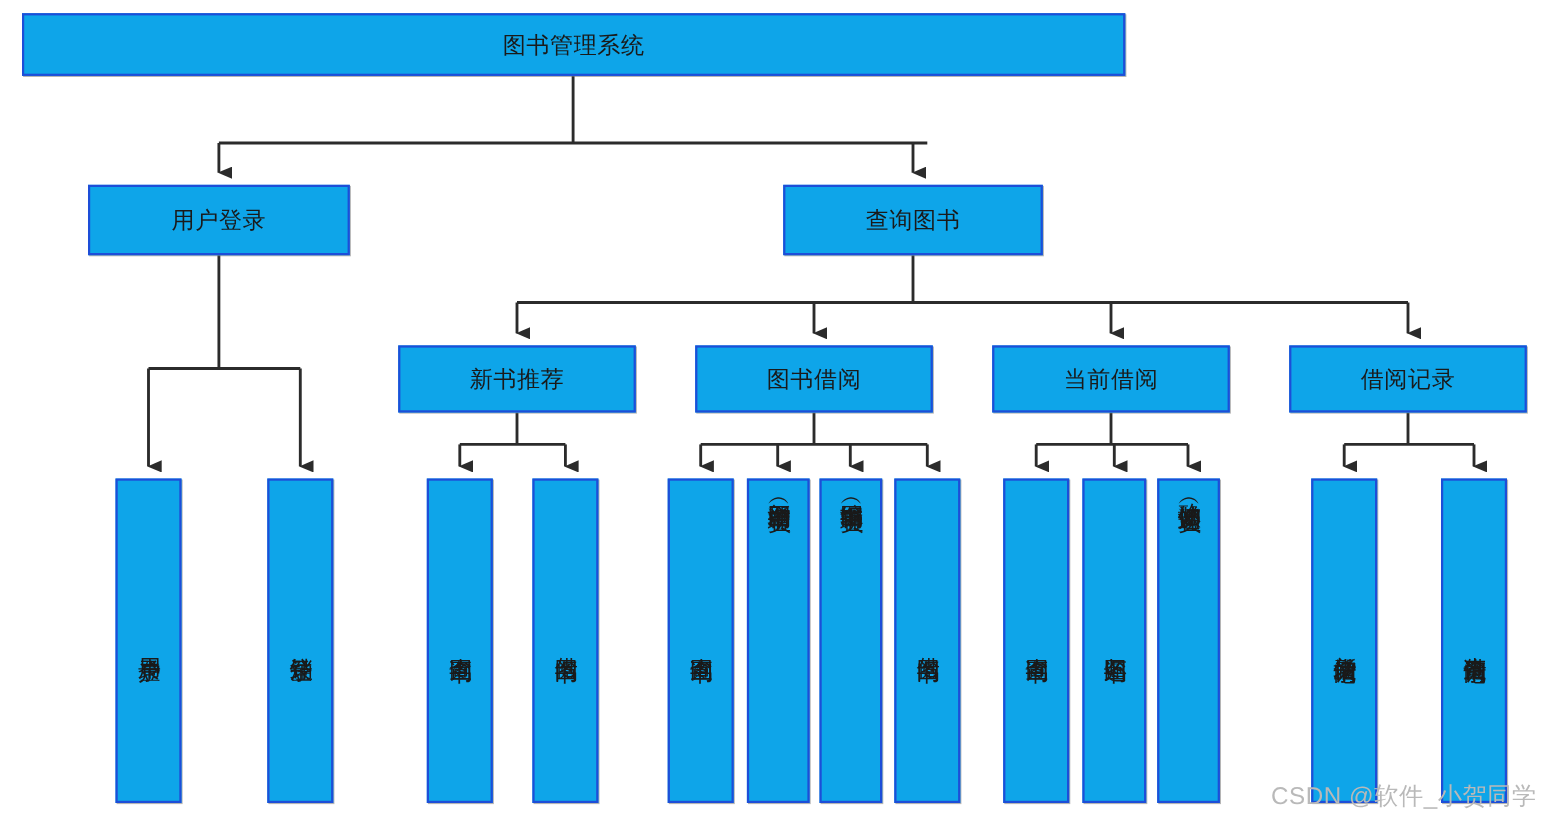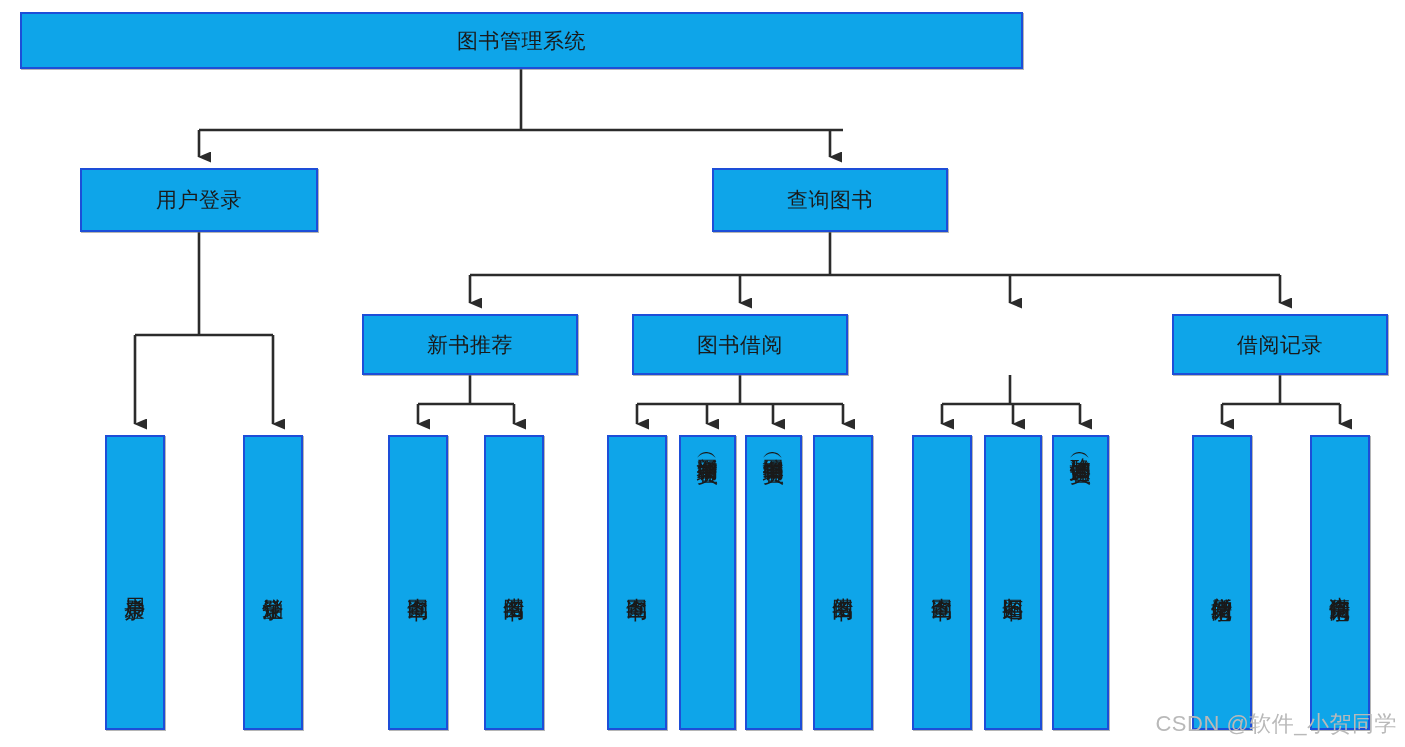--- a/index.html
+++ b/index.html
@@ -137,20 +137,23 @@
   <div class="node-box" style="left:712px; top:168px; width:236px; height:64px;">
     <div class="node-label-h">查询图书</div>
   </div>
 
   <div class="node-box" style="left:362px; top:314px; width:216px; height:61px;">
     <div class="node-label-h">新书推荐</div>
   </div>
   <div class="node-box" style="left:632px; top:314px; width:216px; height:61px;">
     <div class="node-label-h">图书借阅</div>
   </div>
+  <div class="node-box" style="left:902px; top:314px; width:216px; height:61px;">
+    <div class="node-label-h">当前借阅</div>
+  </div>
   <div class="node-box" style="left:1172px; top:314px; width:216px; height:61px;text-align:right;">
     <div class="node-label-h">借阅记录</div>
   </div>
 
   <div class="node-box" style="left:105px; top:435px; width:60px; height:295px;">
     <div class="node-label-v">用户登录</div>
   </div>
   <div class="node-box" style="left:243px; top:435px; width:60px; height:295px;">
     <div class="node-label-v">注销登录</div>
   </div>

